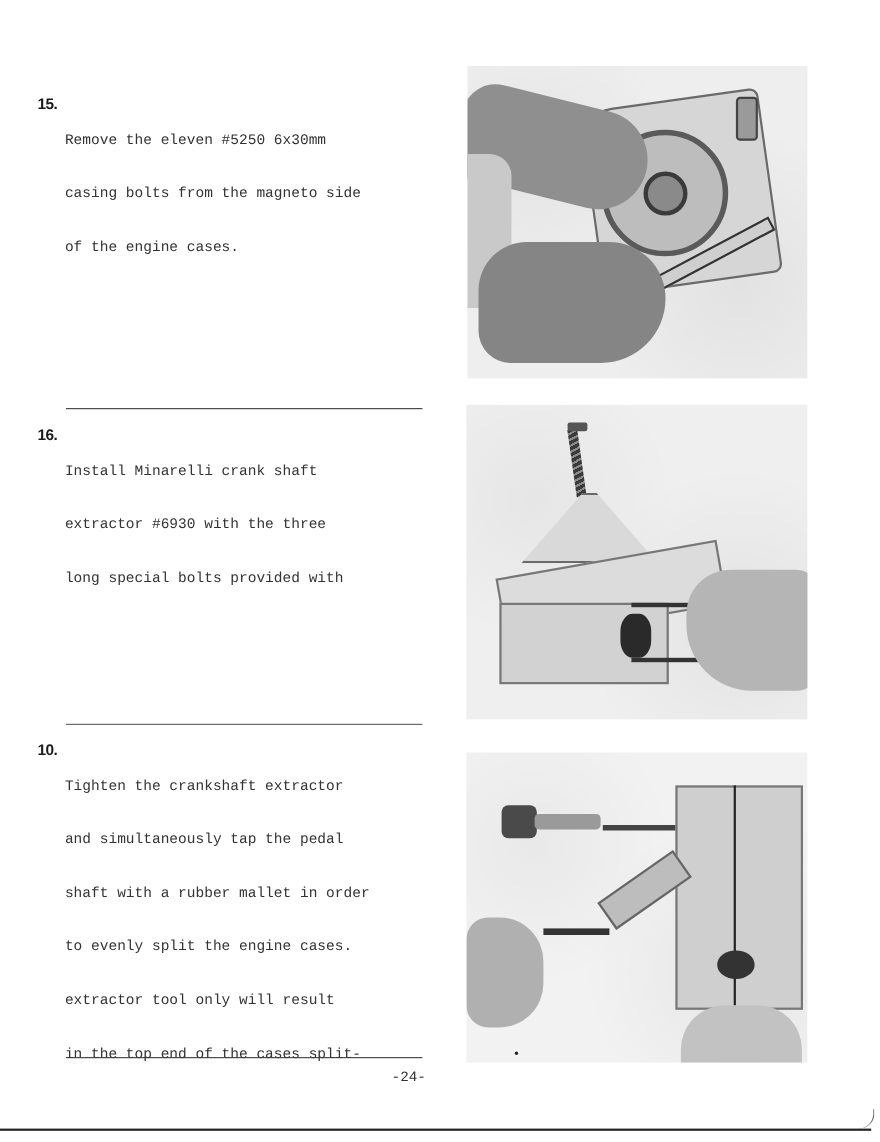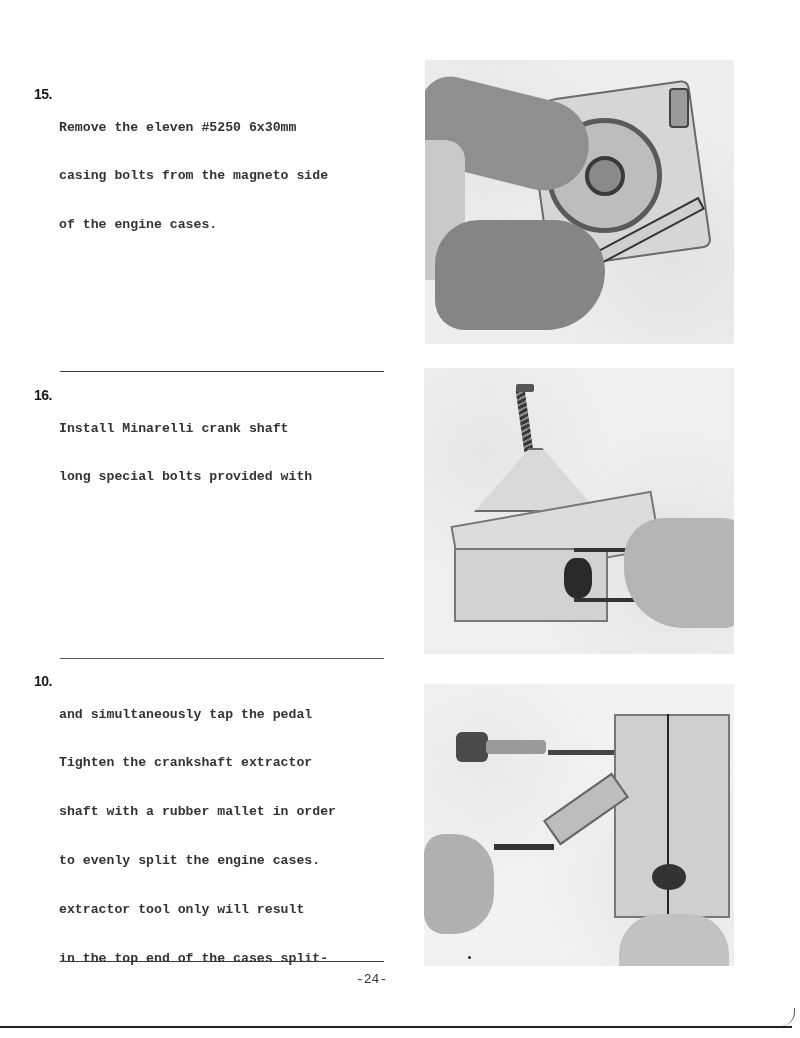--- a/index.html
+++ b/index.html
@@ -32,21 +32,21 @@
     }
     .step-lines {
       position: absolute;
       left: 25px;
       top: 1px;
       font-size: 13.2px;
       line-height: 16.3px;
       white-space: pre;
       color: #333;
     }
-    .step-line { display: block; font-weight: bold; }
+    .step-line { display: block; }
     .step-line u { text-decoration: underline; }
     .rule {
       position: absolute;
       left: 60px;
       width: 324px;
       height: 0;
       border-top: 1.6px solid #3a3a3a;
     }
     .rule.faded {
       border-top: 1.4px solid #5a5a5a;
@@ -121,20 +121,21 @@
   <div class="shape" style="left:-20px; top:80px; width:60px; height:140px; background:#c9c9c9; border-radius:20px;"></div>
   <div class="shape" style="left:10px; top:160px; width:170px; height:110px; background:#858585; border-radius:60px 70px 80px 40px;"></div>
 </div>
 
 <div class="rule" style="top:371px;"></div>
 
 <div class="step" style="top:387px;">
   <span class="step-num">16.</span>
   <div class="step-lines">
     <span class="step-line">Install Minarelli crank shaft</span>
+    <span class="step-line">extractor #6930 with the three</span>
     <span class="step-line">long special bolts provided with</span>
   </div>
 </div>
 
 <div class="photo" style="left:424px; top:368px; width:310px; height:286px; background:#efefef;" title="Crankshaft extractor tool mounted on engine case with three long bolts, held by a hand">
   <div class="grain"></div>
 
   <div class="shape" style="left:96px; top:22px; width:9px; height:62px; background:repeating-linear-gradient(160deg,#3a3a3a 0 3px,#8a8a8a 3px 5px); transform:rotate(-8deg);"></div>
   <div class="shape" style="left:92px; top:16px; width:18px; height:8px; background:#555; border-radius:2px;"></div>
 
@@ -148,22 +149,22 @@
   <div class="shape" style="left:150px; top:230px; width:135px; height:4px; background:#333;"></div>
 
   <div class="shape" style="left:200px; top:150px; width:120px; height:110px; background:#b5b5b5; border-radius:40px 20px 20px 60px;"></div>
 </div>
 
 <div class="rule faded" style="top:658px;"></div>
 
 <div class="step" style="top:673px;">
   <span class="step-num">10.</span>
   <div class="step-lines">
+    <span class="step-line">Tighten the crankshaft extractor</span>
     <span class="step-line">and simultaneously tap the pedal</span>
-    <span class="step-line">Tighten the crankshaft extractor</span>
     <span class="step-line">shaft with a rubber mallet in order</span>
     <span class="step-line">to evenly split the engine cases.</span>
     <span class="step-line">extractor tool only will result</span>
     <span class="step-line">in the top end of the cases split-</span>
     
     
     
     
   </div>
 </div>

